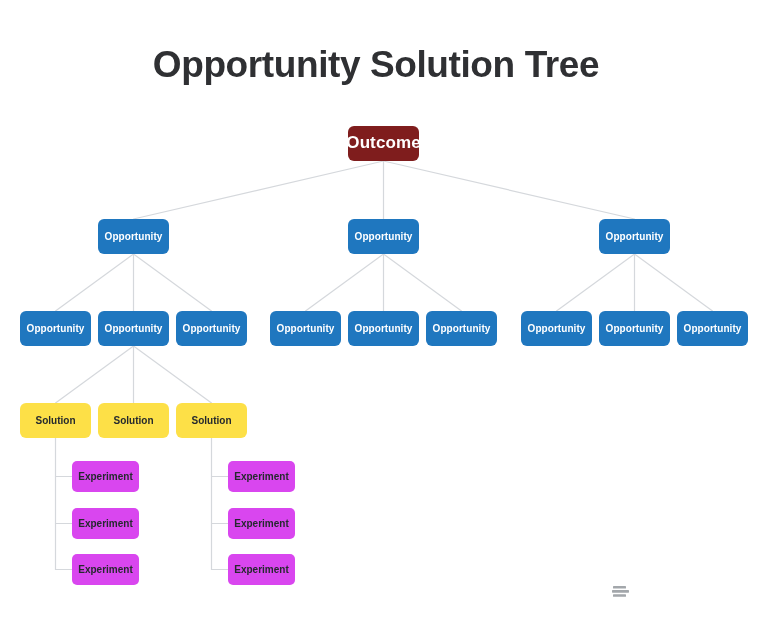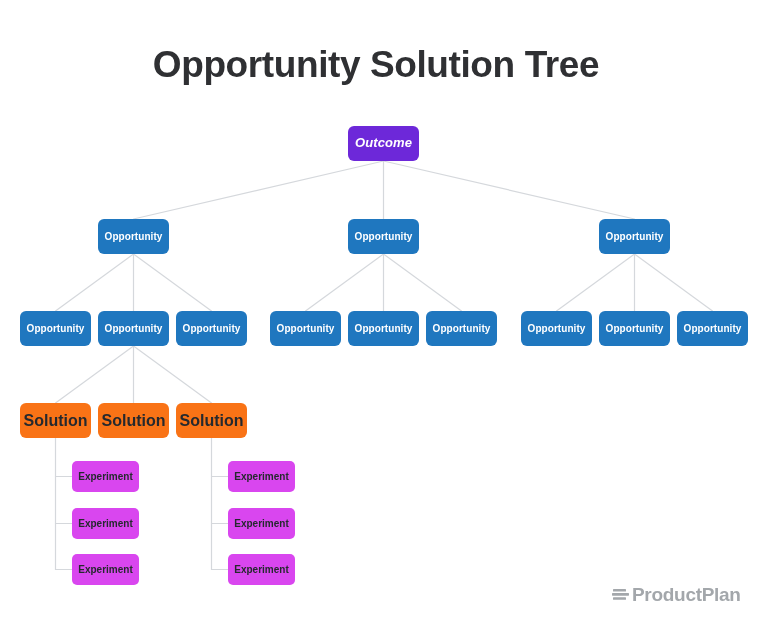--- a/index.html
+++ b/index.html
@@ -51,36 +51,35 @@
     display: flex;
     align-items: center;
     justify-content: center;
     text-align: center;
     border-radius: 6px;
     font-weight: bold;
     line-height: 1.1;
     white-space: nowrap;
   }
   .node.outcome {
-    background: #6d28d9;
+    background: #7f1d1d;
     color: #ffffff;
-    font-size: 13px;
+    font-size: 17px;
     letter-spacing: 0.1px;
-    font-style: italic;
   }
   .node.opportunity {
     background: #1f77bf;
     color: #ffffff;
     font-size: 10px;
     letter-spacing: 0.05px;
   }
   .node.solution {
-    background: #f97316;
+    background: #fde047;
     color: #25292e;
-    font-size: 16px;
+    font-size: 10px;
   }
   .node.experiment {
     background: #d946ef;
     color: #25292e;
     font-size: 10px;
     border-radius: 5px;
   }
 
   
   #brand-logo {
@@ -205,16 +204,15 @@
         <span>Experiment</span>
       </div>
     </div>
 
   <div id="brand-logo">
     <svg class="mark" viewBox="0 0 18 16" xmlns="http://www.w3.org/2000/svg">
       <rect x="1" y="2" width="13" height="2.6" rx="0.6" fill="#a3a7ab"></rect>
       <rect x="0" y="6.1" width="17" height="2.6" rx="0.6" fill="#a3a7ab"></rect>
       <rect x="1" y="10.2" width="13" height="2.6" rx="0.6" fill="#a3a7ab"></rect>
     </svg>
-    <span class="wordmark">ProductPlan</span>
   </div>
 
 </div>
 
 </body></html>

